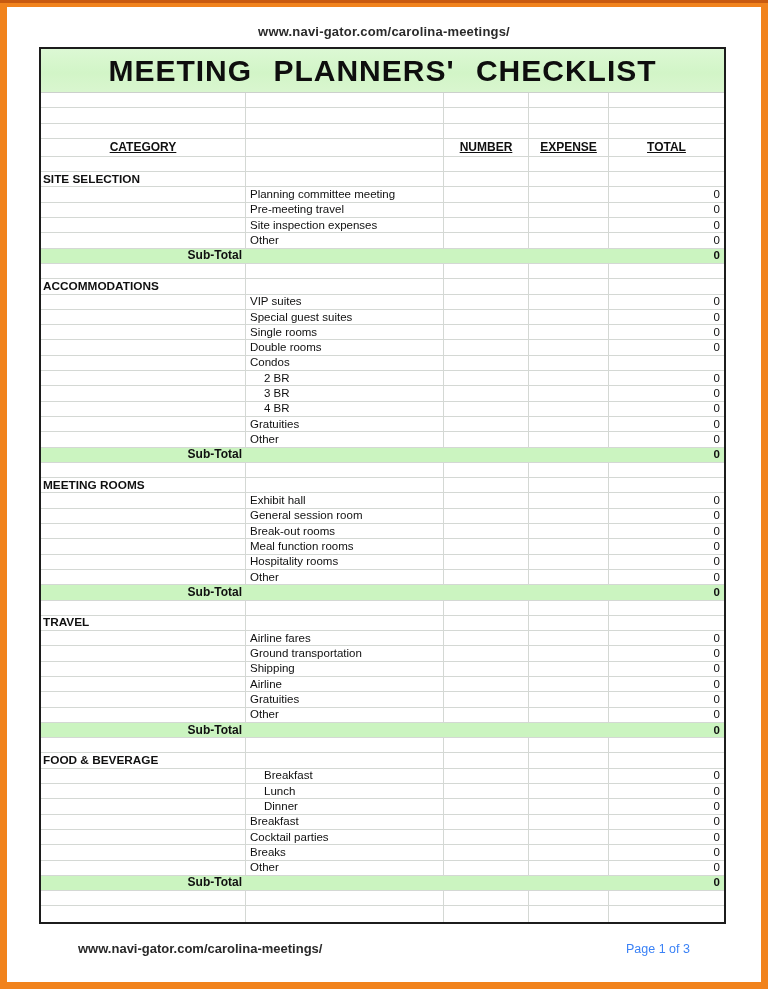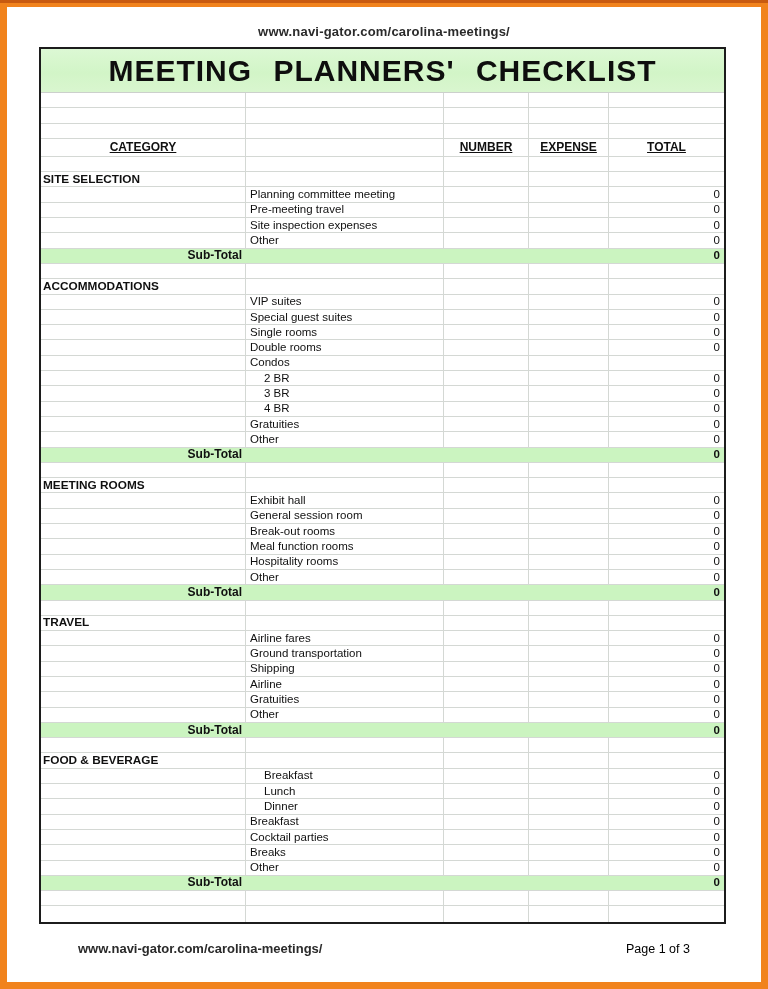--- a/index.html
+++ b/index.html
@@ -59,21 +59,21 @@
   .subtotal-row { background:#cbf4c0; }
   .subtotal-row .cell { border-right-color:transparent; font-weight:bold; }
   .subtotal-row .c0 { justify-content:flex-end; padding-right:3px; font-size:12px; }
   
   .footer-url {
     position:absolute; left:78px; top:941px;
     font-weight:bold; font-size:13px; color:#2a2a2a;
   }
   .page-indicator {
     position:absolute; left:626px; top:942px;
-    font-size:12.5px; color:#000000;
+    font-size:12.5px; color:#3b82f6;
   }
 </style>
 </head>
 <body>
 
 <div class="frame">
   <div class="frame-top-line"></div>
 </div>
 
 <div class="top-url">www.navi-gator.com/carolina-meetings/</div>

